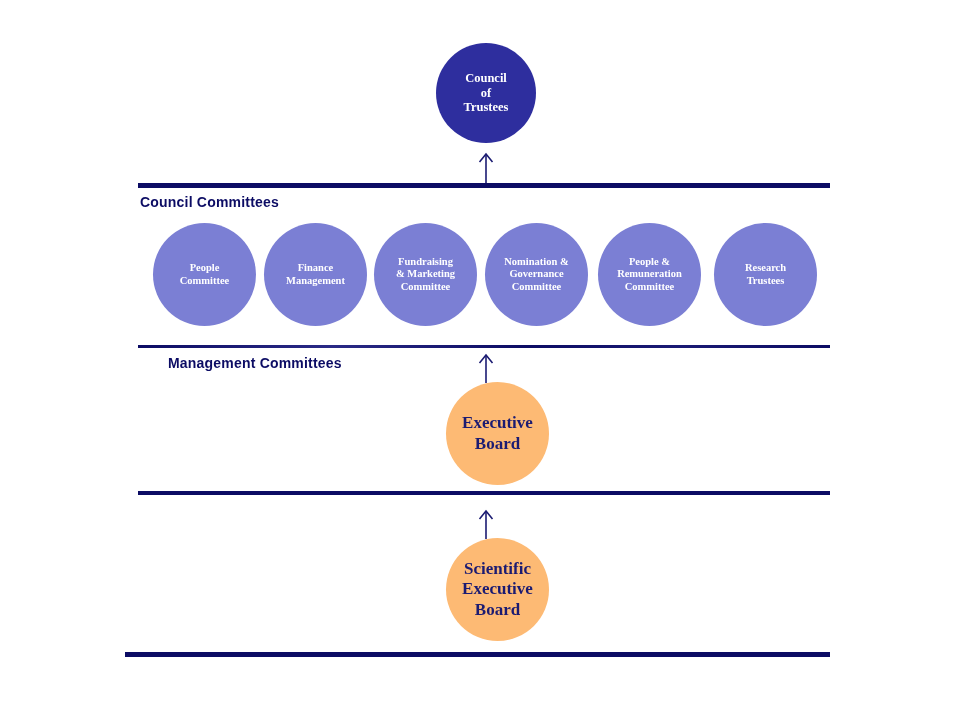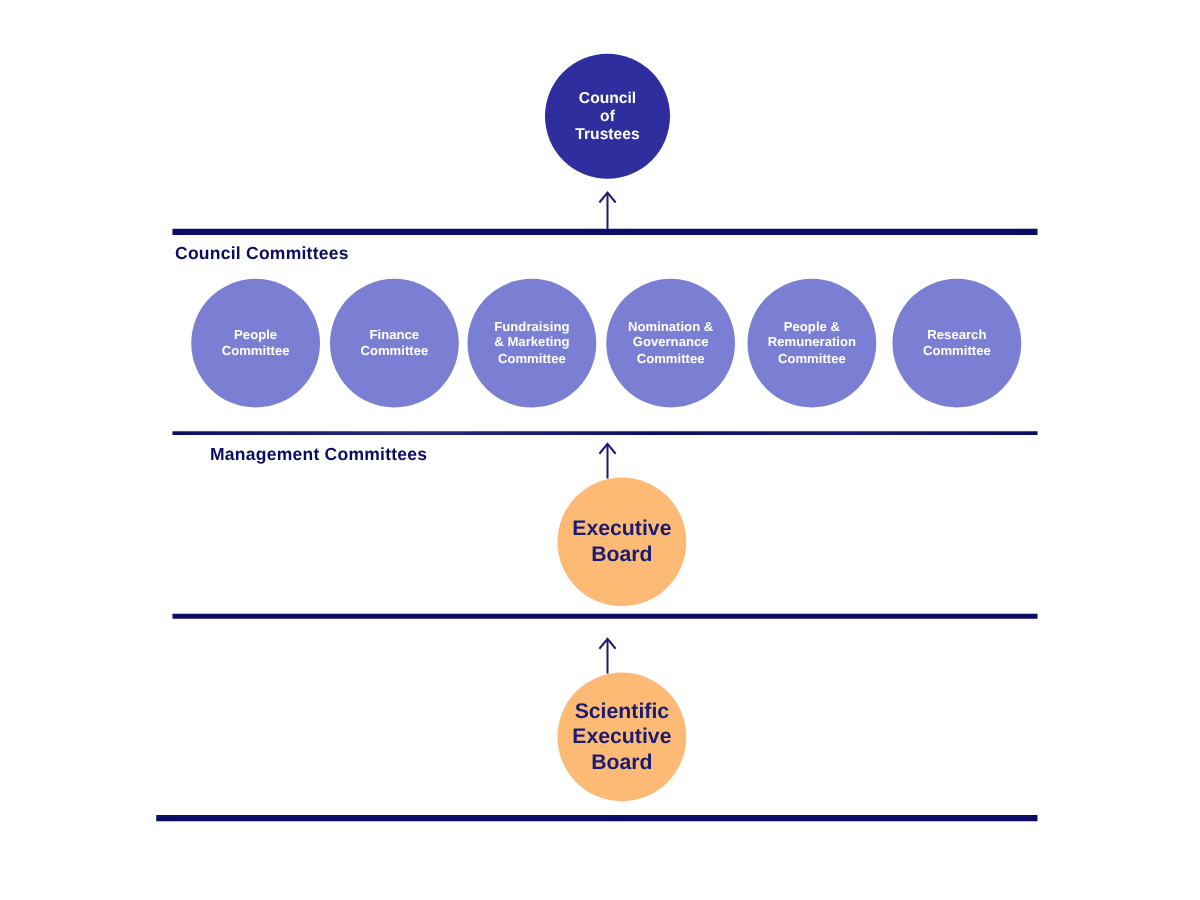--- a/index.html
+++ b/index.html
@@ -24,20 +24,21 @@
   
   .node {
     position: absolute;
     border-radius: 50%;
     display: flex;
     align-items: center;
     justify-content: flex-end;
     text-align: center;
     box-sizing: border-box;
     line-height: 1.18;
+    font-family: Liberation Serif, serif;
   }
   .node .label {
     display: block;
     width: 100%;
     padding: 0 4px;
     box-sizing: border-box;
     white-space: pre-line;
   }
 
   
@@ -130,21 +131,21 @@
 
   <div class="section-caption caption-council">Council Committees</div>
 
   <div class="node node-committee" style="left:153px;">
     <span class="label">People
 Committee</span>
   </div>
 
   <div class="node node-committee" style="left:264px;">
     <span class="label">Finance
-Committee</span>
+Management</span>
   </div>
 
   <div class="node node-committee" style="left:374px;">
     <span class="label">Fundraising
 &amp; Marketing
 Committee</span>
   </div>
 
   <div class="node node-committee" style="left:485px;">
     <span class="label">Nomination &amp;
@@ -153,21 +154,21 @@
   </div>
 
   <div class="node node-committee" style="left:598px;">
     <span class="label">People &amp;
 Remuneration
 Committee</span>
   </div>
 
   <div class="node node-committee" style="left:714px;">
     <span class="label">Research
-Committee</span>
+Trustees</span>
   </div>
 
   <div class="divider divider-2"></div>
 
   <div class="section-caption caption-management">Management Committees</div>
 
   <div class="arrow arrow-2">
     <svg width="24" height="32" viewBox="0 0 24 32">
       <line x1="12" y1="32" x2="12" y2="5" stroke="#1B1B72" stroke-width="1.6"></line>
       <polyline points="5.5,12 12,4 18.5,12" fill="none" stroke="#1B1B72" stroke-width="1.6"></polyline>

